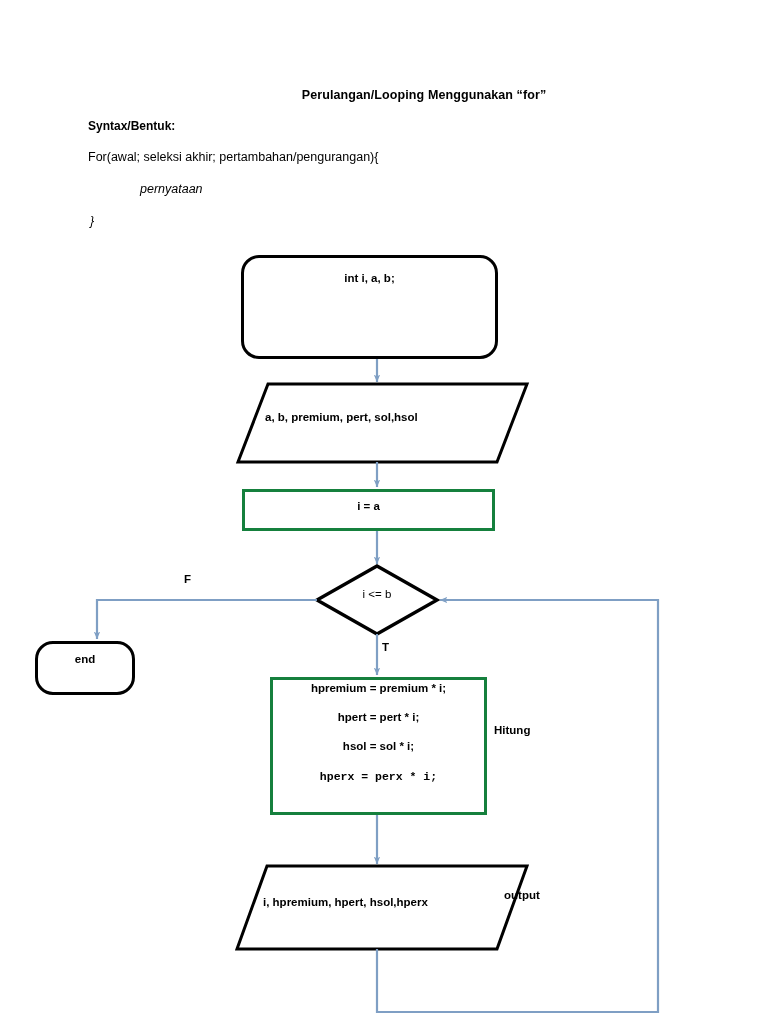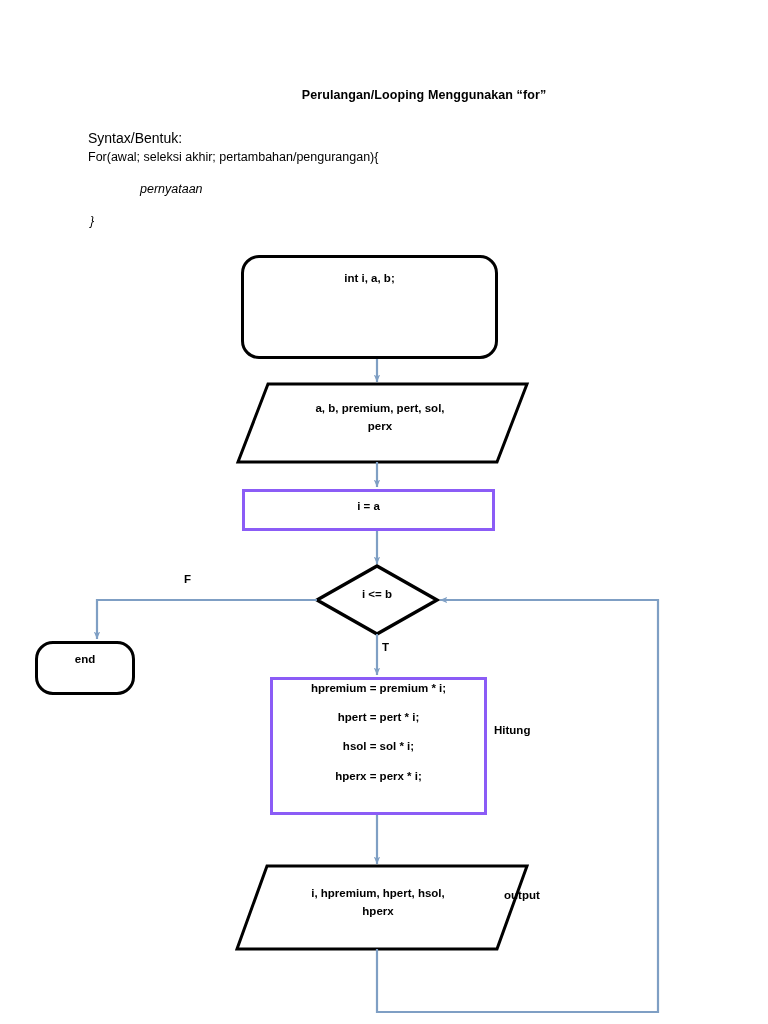--- a/index.html
+++ b/index.html
@@ -30,23 +30,22 @@
     width: 768px;
     text-align: center;
     font-size: 12.5px;
     font-weight: bold;
     letter-spacing: .1px;
     padding-left: 40px;
   }
   .syntax-label {
     position: absolute;
     left: 88px; top: 119px;
-    font-size: 14px;
-    font-weight: normal;
-    margin-top: 11px;
+    font-size: 12px;
+    font-weight: bold;
   }
   .syntax-line {
     position: absolute;
     left: 88px; top: 150px;
     font-size: 12.5px;
   }
   .syntax-body {
     position: absolute;
     left: 140px; top: 182px;
     font-size: 12.5px;
@@ -90,60 +89,59 @@
 
   #end-box {
     left: 35px; top: 641px;
     width: 100px; height: 54px;
     justify-content: flex-start;
     padding-top: 9px;
   }
 
   
   .process {
-    border: 3px solid #8b5cf6;
+    border: 3px solid #15803d;
   }
   #assign-box {
     left: 242px; top: 489px;
     width: 253px; height: 42px;
     justify-content: flex-start;
     padding-top: 8px;
   }
   #compute-box {
     left: 270px; top: 677px;
     width: 217px; height: 138px;
     justify-content: flex-start;
     padding-top: 2px;
   }
   #compute-box .ln { margin-bottom: 16px; }
-  #compute-box .ln:last-child { margin-bottom: 5px; }
+  #compute-box .ln:last-child { margin-bottom: 5px; font-family: Liberation Mono, monospace; }
 
   
   .io-text {
     position: absolute;
     display: flex;
-    flex-direction: column;
+    flex-direction: row;
     align-items: center;
-    justify-content: center;
     text-align: center;
     font-size: 11.5px;
     font-weight: bold;
     line-height: 1.6;
   }
   #input-text  { left: 265px; top: 393px; width: 230px; height: 48px; }
   #output-text { left: 263px; top: 878px; width: 230px; height: 48px; }
 
   
   #decision-text {
     position: absolute;
     left: 317px; top: 588px;
     width: 120px; height: 20px;
     text-align: center;
     font-size: 11.5px;
-    font-weight: bold;
+    font-weight: normal;
   }
 
   
   .side-label {
     position: absolute;
     font-size: 11.5px;
     font-weight: bold;
   }
   #label-false  { left: 184px; top: 573px; }
   #label-true   { left: 382px; top: 641px; }
@@ -191,21 +189,21 @@
 <div class="syntax-body">pernyataan</div>
 
 <div class="syntax-close">}</div>
 
 <div class="shape terminator" id="declare-box">
   <div class="ln1">int i, a, b;</div>
 </div>
 
 <div class="io-text" id="input-text">
   <div>a, b, premium, pert, sol,</div>
-  <div>perx</div>
+  <div>hsol</div>
 </div>
 
 <div class="shape process" id="assign-box">
   <div>i = a</div>
 </div>
 
 <div id="decision-text">i &lt;= b</div>
 
 <div class="side-label" id="label-false">F</div>
 

